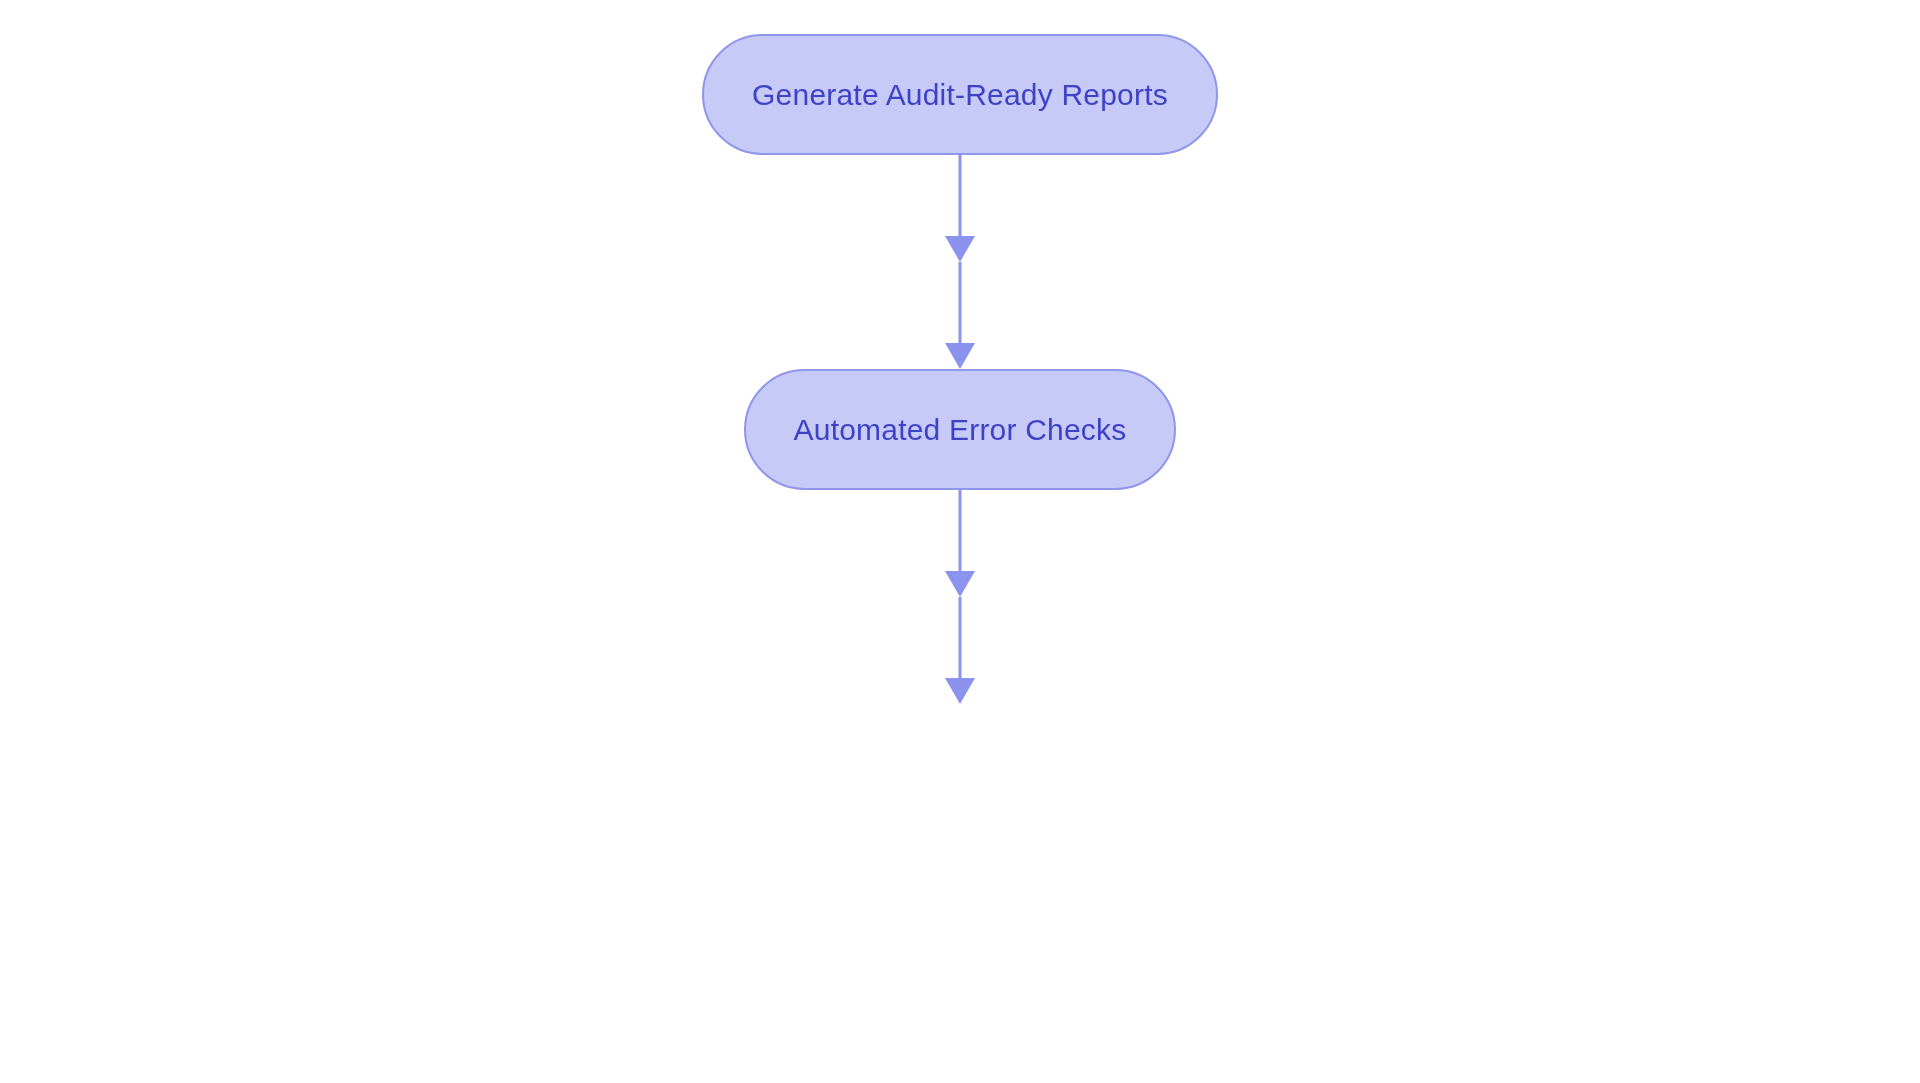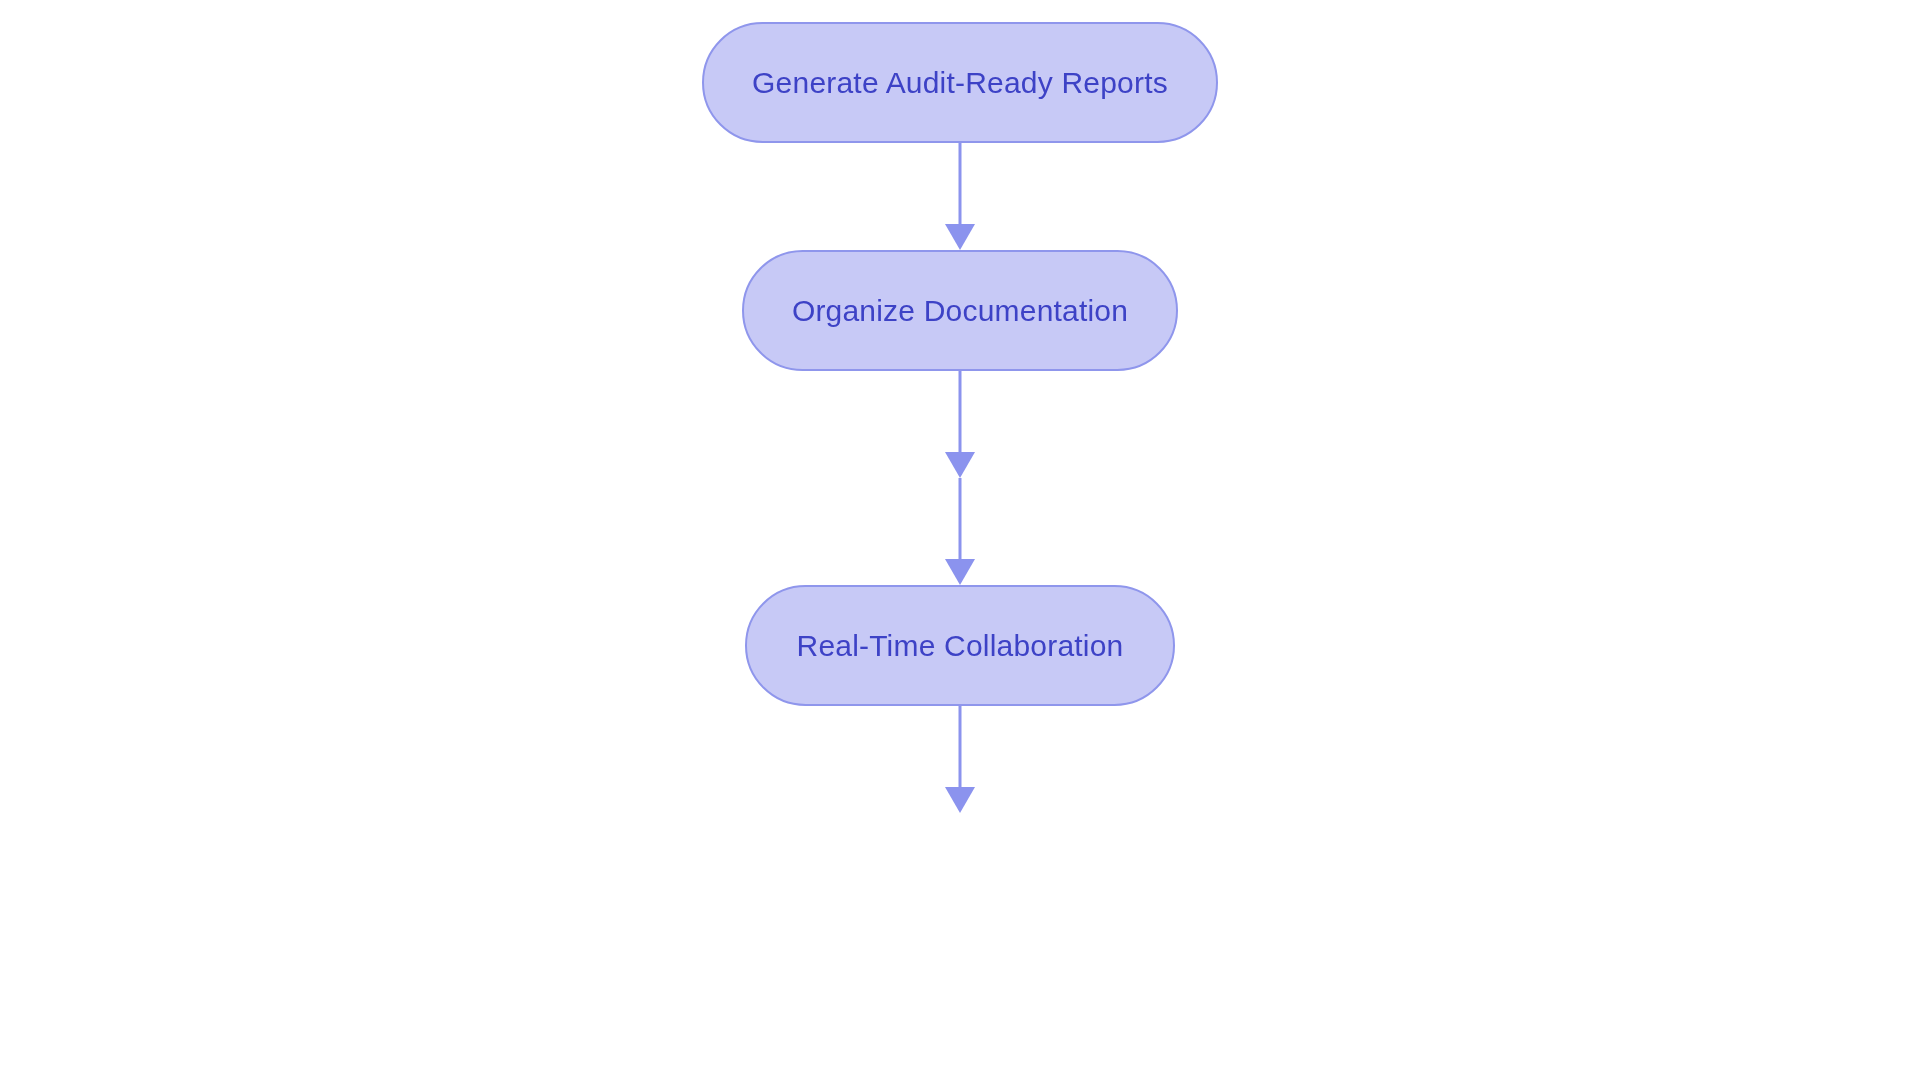--- a/index.html
+++ b/index.html
@@ -14,21 +14,21 @@
   body{
     width:1920px;height:1083px;
     background:var(--background);
     font-family:"Liberation Sans","DejaVu Sans",sans-serif;
     overflow:hidden;
   }
   .canvas{
     width:100%;height:100%;
     display:flex;flex-direction:column;
     align-items:center;
-    padding-top:22px;
+    padding-top:34px;
   }
   .node{
     height:121px;
     padding:0 48px;
     min-width:430px;
     border-radius:999px;
     background:var(--node-fill);
     border:2px solid var(--node-border);
     color:var(--node-text);
     display:flex;align-items:center;justify-content:center;
@@ -66,38 +66,35 @@
 
   <div class="node">
     <span>Generate Audit-Ready Reports</span>
   </div>
 
   <div class="connector">
     <div class="line"></div>
     <div class="head"></div>
   </div>
 
+
+  <div class="connector">
+    <div class="line"></div>
+    <div class="head"></div>
+  </div>
+
   <div class="node">
-    <span>Organize Documentation</span>
+    <span>Automated Error Checks</span>
   </div>
 
   <div class="connector">
     <div class="line"></div>
     <div class="head"></div>
   </div>
 
 
   <div class="connector">
     <div class="line"></div>
     <div class="head"></div>
   </div>
 
-  <div class="node">
-    <span>Real-Time Collaboration</span>
-  </div>
-
-  <div class="connector">
-    <div class="line"></div>
-    <div class="head"></div>
-  </div>
-
 
 </div>
 
 </body></html>

